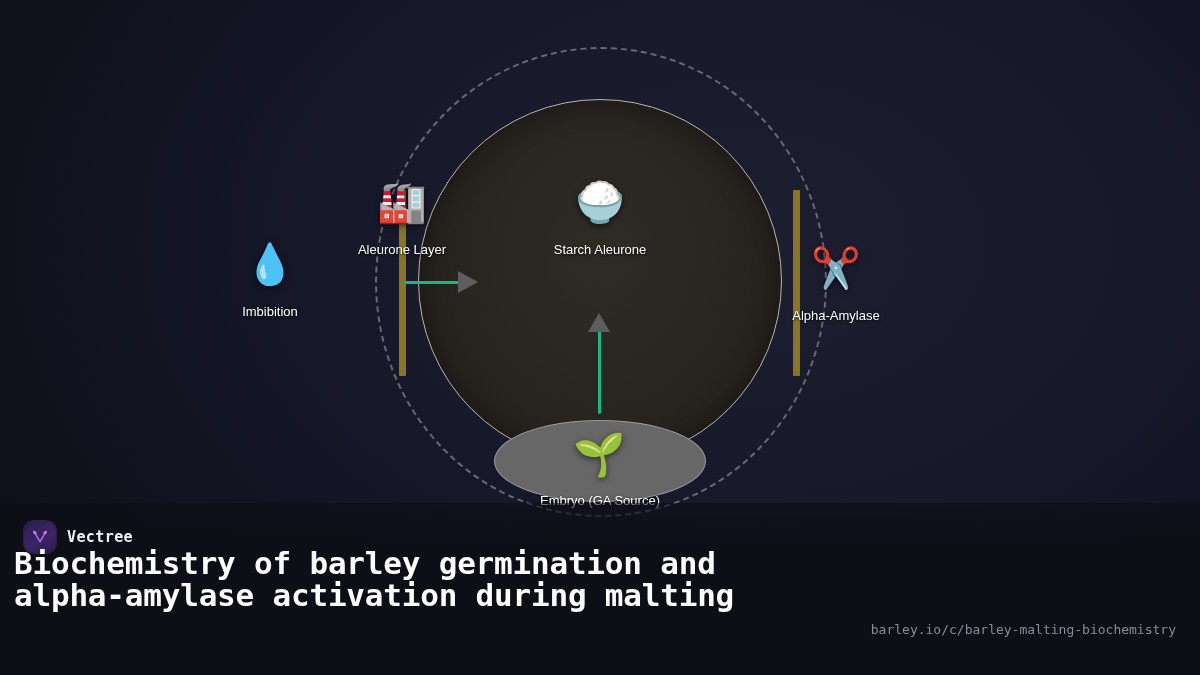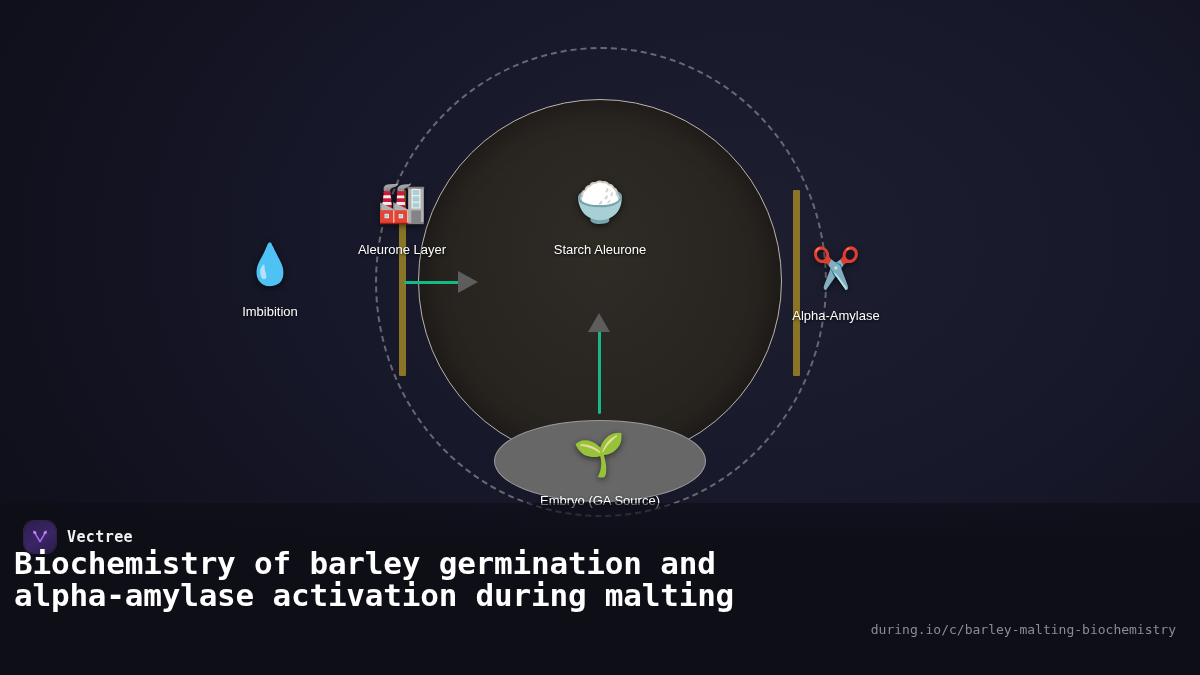--- a/index.html
+++ b/index.html
@@ -205,15 +205,15 @@
         <circle cx="4.2" cy="5.0" r="1.7" fill="#c77ff5"></circle>
         <circle cx="15.8" cy="5.0" r="1.7" fill="#c77ff5"></circle>
         <path d="M3.0 3.4 L5.4 6.2 M16.9 3.4 L14.5 6.2" stroke="#c77ff5" stroke-width="1.2" stroke-linecap="round"></path>
       </svg>
     </div>
     <span id="brand-name">Vectree</span>
   </div>
 
   <div id="page-title">Biochemistry of barley germination and alpha-amylase activation during malting</div>
 
-  <div id="page-url">during.io/c/barley-malting-biochemistry</div>
+  <div id="page-url">barley.io/c/barley-malting-biochemistry</div>
 
 </div>
 
 </body></html>

